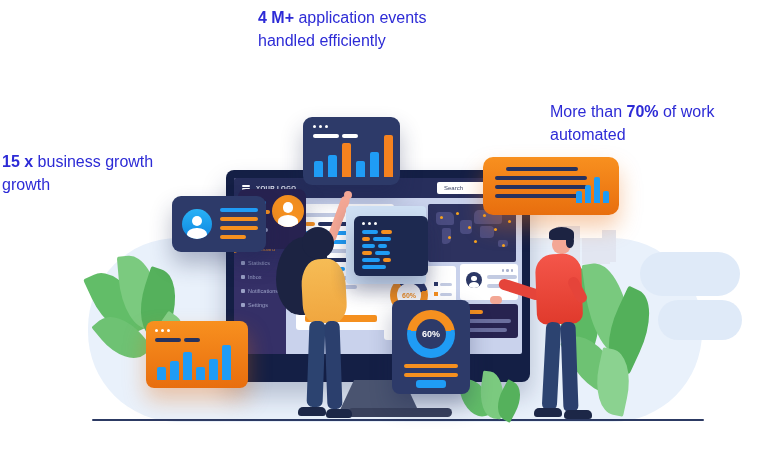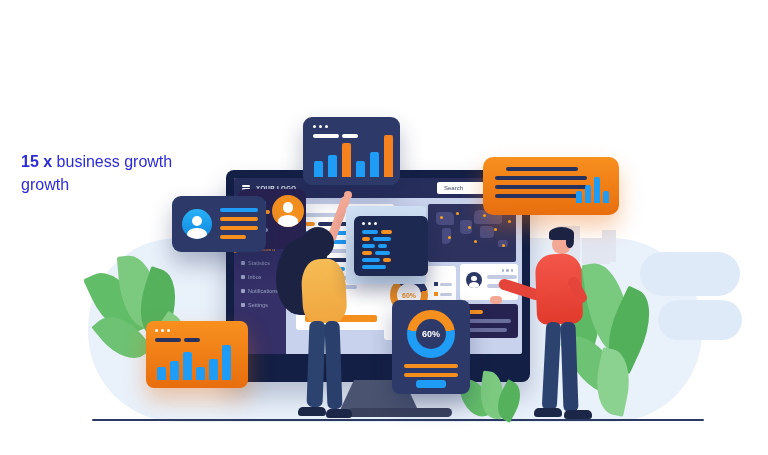--- a/index.html
+++ b/index.html
@@ -111,23 +111,31 @@
   </div>
 
   <div>
     <div class="leaf" style="left:462px;top:378px;width:26px;height:40px;background:#62bd68;transform:rotate(-15deg);z-index:3;"></div>
     <div class="leaf" style="left:480px;top:372px;width:24px;height:46px;background:#7bca7f;transform:rotate(8deg);z-index:3;"></div>
     <div class="leaf" style="left:498px;top:382px;width:22px;height:38px;background:#55b15c;transform:rotate(28deg);z-index:3;"></div>
   </div>
 
   <div class="floor-line" style="z-index:1;"></div>
 
-  <div class="callout" style="left:2px;top:150px;width:215px;margin-left:19px;">
+  <div class="callout" style="left:258px;top:6px;width:250px;">
+    <span class="hl">4 M+</span><span> application events</span><br>
+    <span>handled efficiently</span>
+  </div>
+  <div class="callout" style="left:2px;top:150px;width:215px;">
     <span class="hl">15 x</span><span> business growth</span><br>
     <span>growth</span>
+  </div>
+  <div class="callout" style="left:550px;top:100px;width:215px;">
+    <span>More than </span><span class="hl">70%</span><span> of work</span><br>
+    <span>automated</span>
   </div>
 
   <div class="monitor-frame">
     <div class="screen">
 
       <div class="topbar">
         <span class="hamburger">
             <i></i>
             <i></i>
             <i></i>

